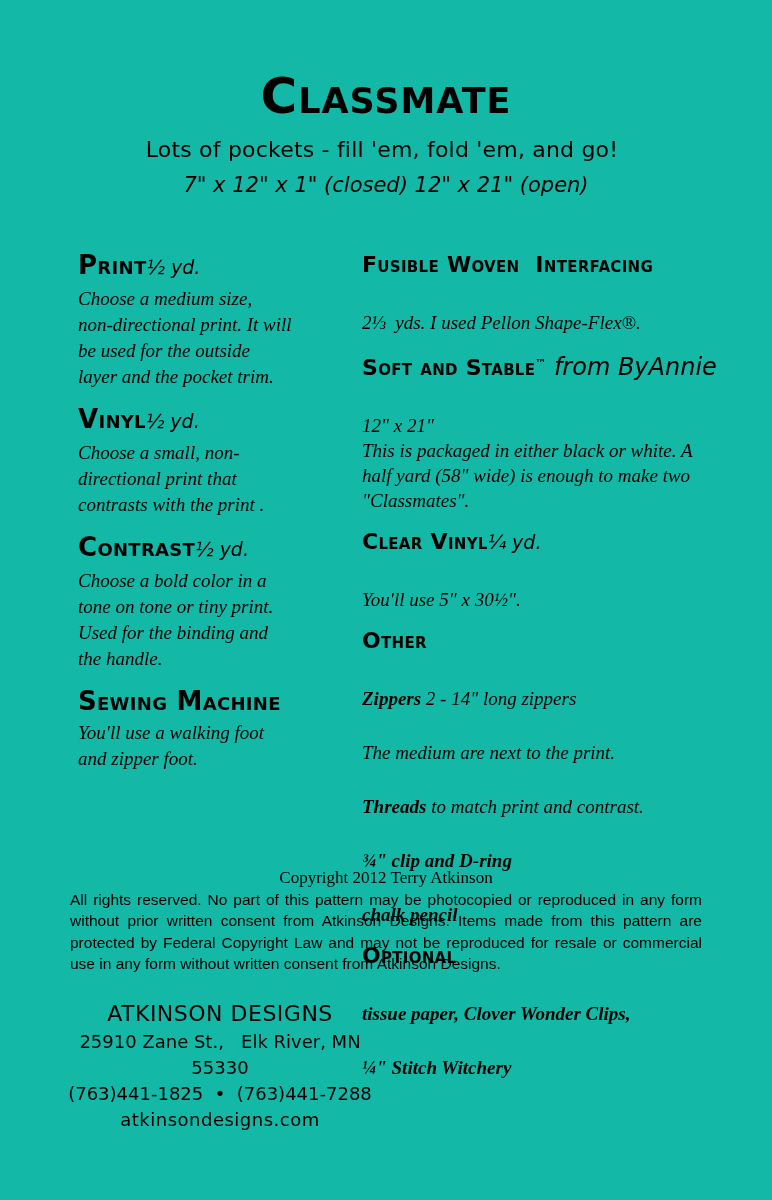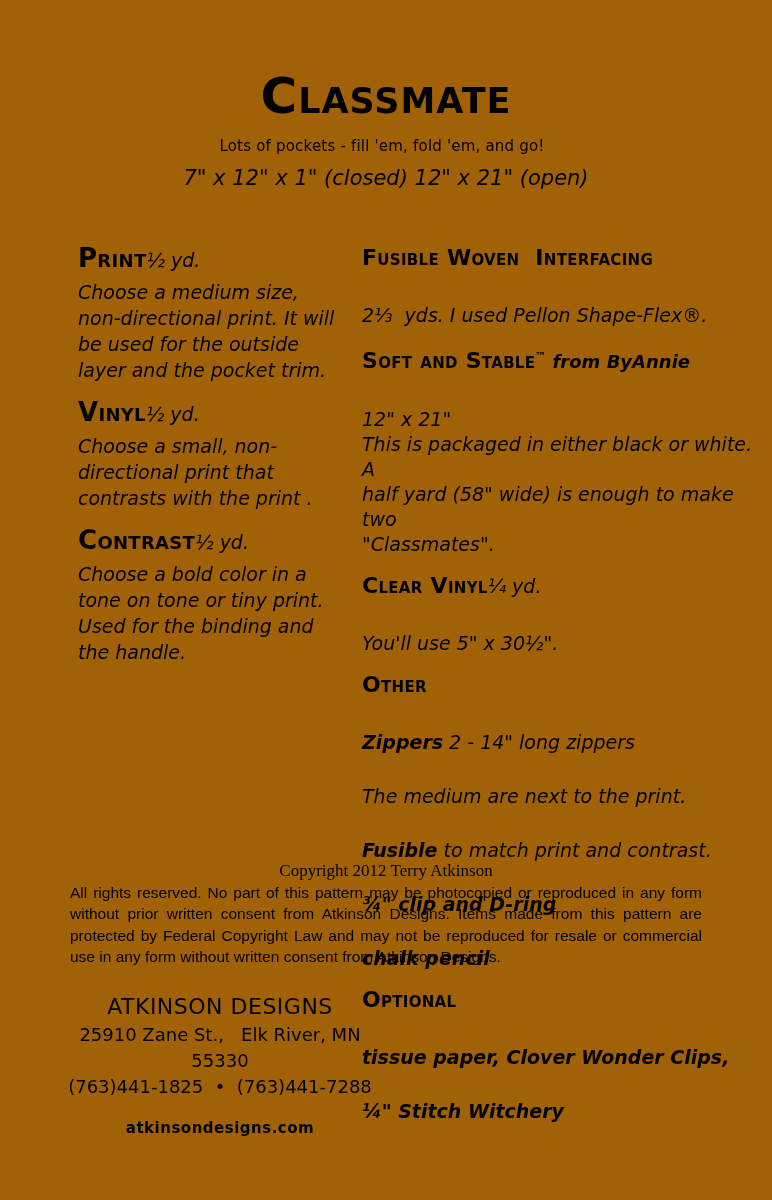--- a/index.html
+++ b/index.html
@@ -1,36 +1,36 @@
 <!DOCTYPE html>
 <html><head>
 <meta charset="utf-8">
 <style>
   html,body{margin:0;padding:0;background:#fff;}
   .page{
     position:relative;
     width:772px;height:1200px;
-    background:#a16207;
+    background:#14b8a6;
     color:#000;
     font-family:"DejaVu Sans",sans-serif;
     overflow:hidden;
   }
   
   .hdr{padding-top:70px;text-align:center;}
   .title{
     margin:0;
     font-size:50px;
     line-height:1.05;
     font-weight:bold;
     font-variant:small-caps;
     letter-spacing:1px;
   }
   .tagline{
     margin:14px 8px 0 0;
-    font-size:15px;
+    font-size:22px;
     letter-spacing:0.2px;
   }
   .dims{
     margin:11px 0 0 0;
     font-size:21px;
     font-style:italic;
   }
   
   .columns{
     display:flex;
@@ -54,31 +54,32 @@
   .h{font-variant:small-caps;letter-spacing:0.3px;}
   .amt{
     font-variant:normal;
     font-size:19px;
     font-style:italic;
     font-weight:normal;
     margin-left:0;
   }
   .from{
     font-variant:normal;
-    font-size:18px;
-    font-style:italic;
-    font-weight:bold;
+    font-size:24px;
+    font-style:italic;
+    font-weight:normal;
     margin-top:40px;
   }
   .tm{font-size:11px;vertical-align:super;font-variant:normal;}
   .body,.line{
     margin:3px 0 0 0;
     font-size:19px;
     font-style:italic;
     white-space:pre-wrap;
+    font-family:Liberation Serif, serif;
   }
   .col.left .body{line-height:26px;}
   .col.right .body,.col.right .line{line-height:25px;margin-top:29px;}
   .line{margin:0;}
   .lead{font-weight:bold;font-style:italic;}
   .bold{font-weight:bold;}
   
   .copyright{margin-top:6px;}
   .copy-title{
     margin:0;
@@ -109,24 +110,24 @@
     letter-spacing:0.5px;
     text-align:center;
   }
   .addr,.phones{
     margin:0;
     font-size:18px;
     line-height:26px;
     white-space:pre-wrap;
   }
   .web{
-    margin:16px;
-    font-size:15px;
+    margin:0;
+    font-size:18px;
     line-height:25px;
-    font-weight:bold;
+    font-weight:normal;
     letter-spacing:0.5px;
   }
 </style>
 </head>
 <body>
 
 <div class="page">
 
   <header class="hdr">
     <h1 class="title">Classmate</h1>
@@ -154,20 +155,25 @@
       </section>
 
       <section class="mat">
         <h2><span class="h">Contrast</span><span class="amt">½ yd.</span></h2>
         <p class="body">Choose a bold color in a
 tone on tone or tiny print.
 Used for the binding and
 the handle.</p>
       </section>
 
+      <section class="mat">
+        <h2><span class="h">Sewing Machine</span></h2>
+        <p class="body">You'll use a walking foot
+and zipper foot.</p>
+      </section>
 
     </div>
 
     <div class="col right">
 
       <section class="mat">
         <h2><span class="h">Fusible Woven  Interfacing</span></h2>
         <p class="body">2⅓  yds. I used Pellon Shape-Flex®.</p>
       </section>
 
@@ -181,21 +187,21 @@
 
       <section class="mat">
         <h2><span class="h">Clear Vinyl</span><span class="amt">¼ yd.</span></h2>
         <p class="body">You'll use 5" x 30½".</p>
       </section>
 
       <section class="mat">
         <h2><span class="h">Other</span></h2>
         <p class="line"><span class="lead">Zippers</span><span> 2 - 14" long zippers</span></p>
         <p class="line">The medium are next to the print.</p>
-        <p class="line"><span class="lead">Fusible</span><span> to match print and contrast.</span></p>
+        <p class="line"><span class="lead">Threads</span><span> to match print and contrast.</span></p>
         <p class="line bold">¾" clip and D-ring</p>
         <p class="line bold">chalk pencil</p>
       </section>
 
       <section class="mat">
         <h2><span class="h">Optional</span></h2>
         <p class="line bold">tissue paper, Clover Wonder Clips,</p>
         <p class="line bold">¼" Stitch Witchery</p>
       </section>
 

